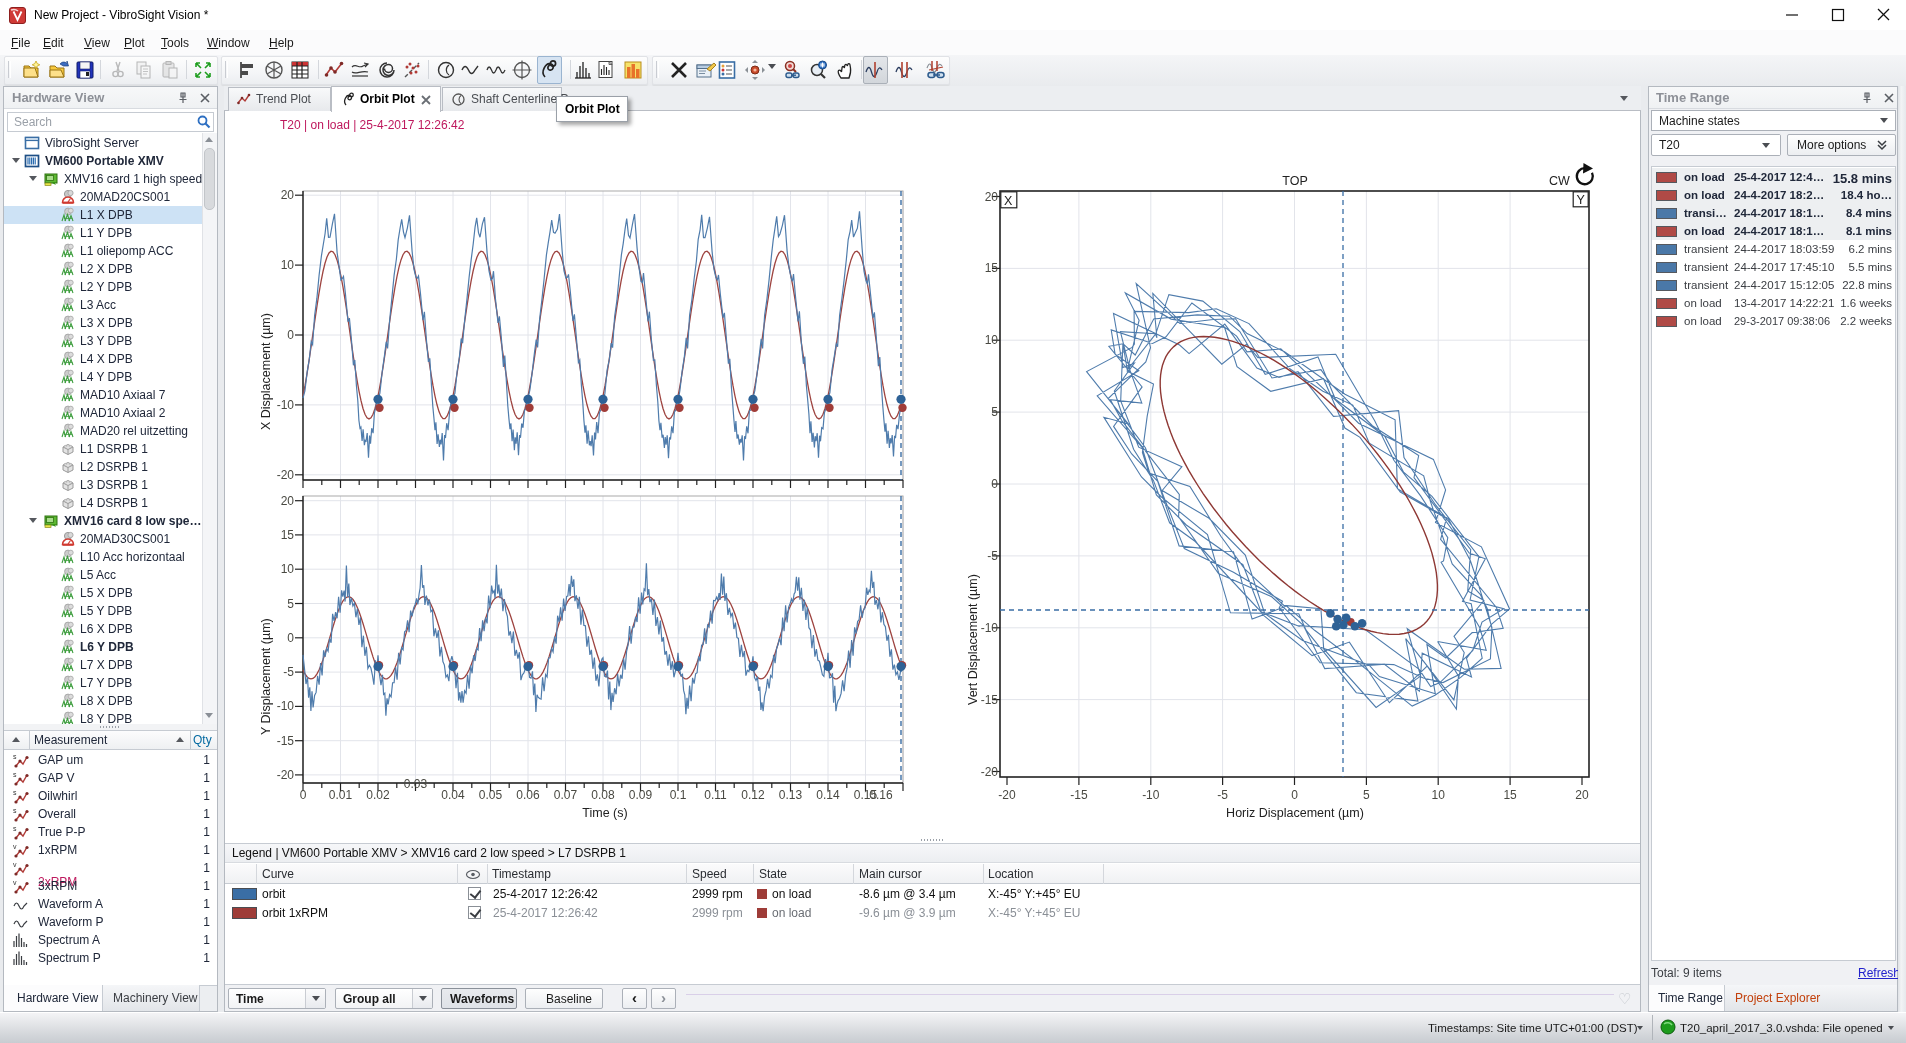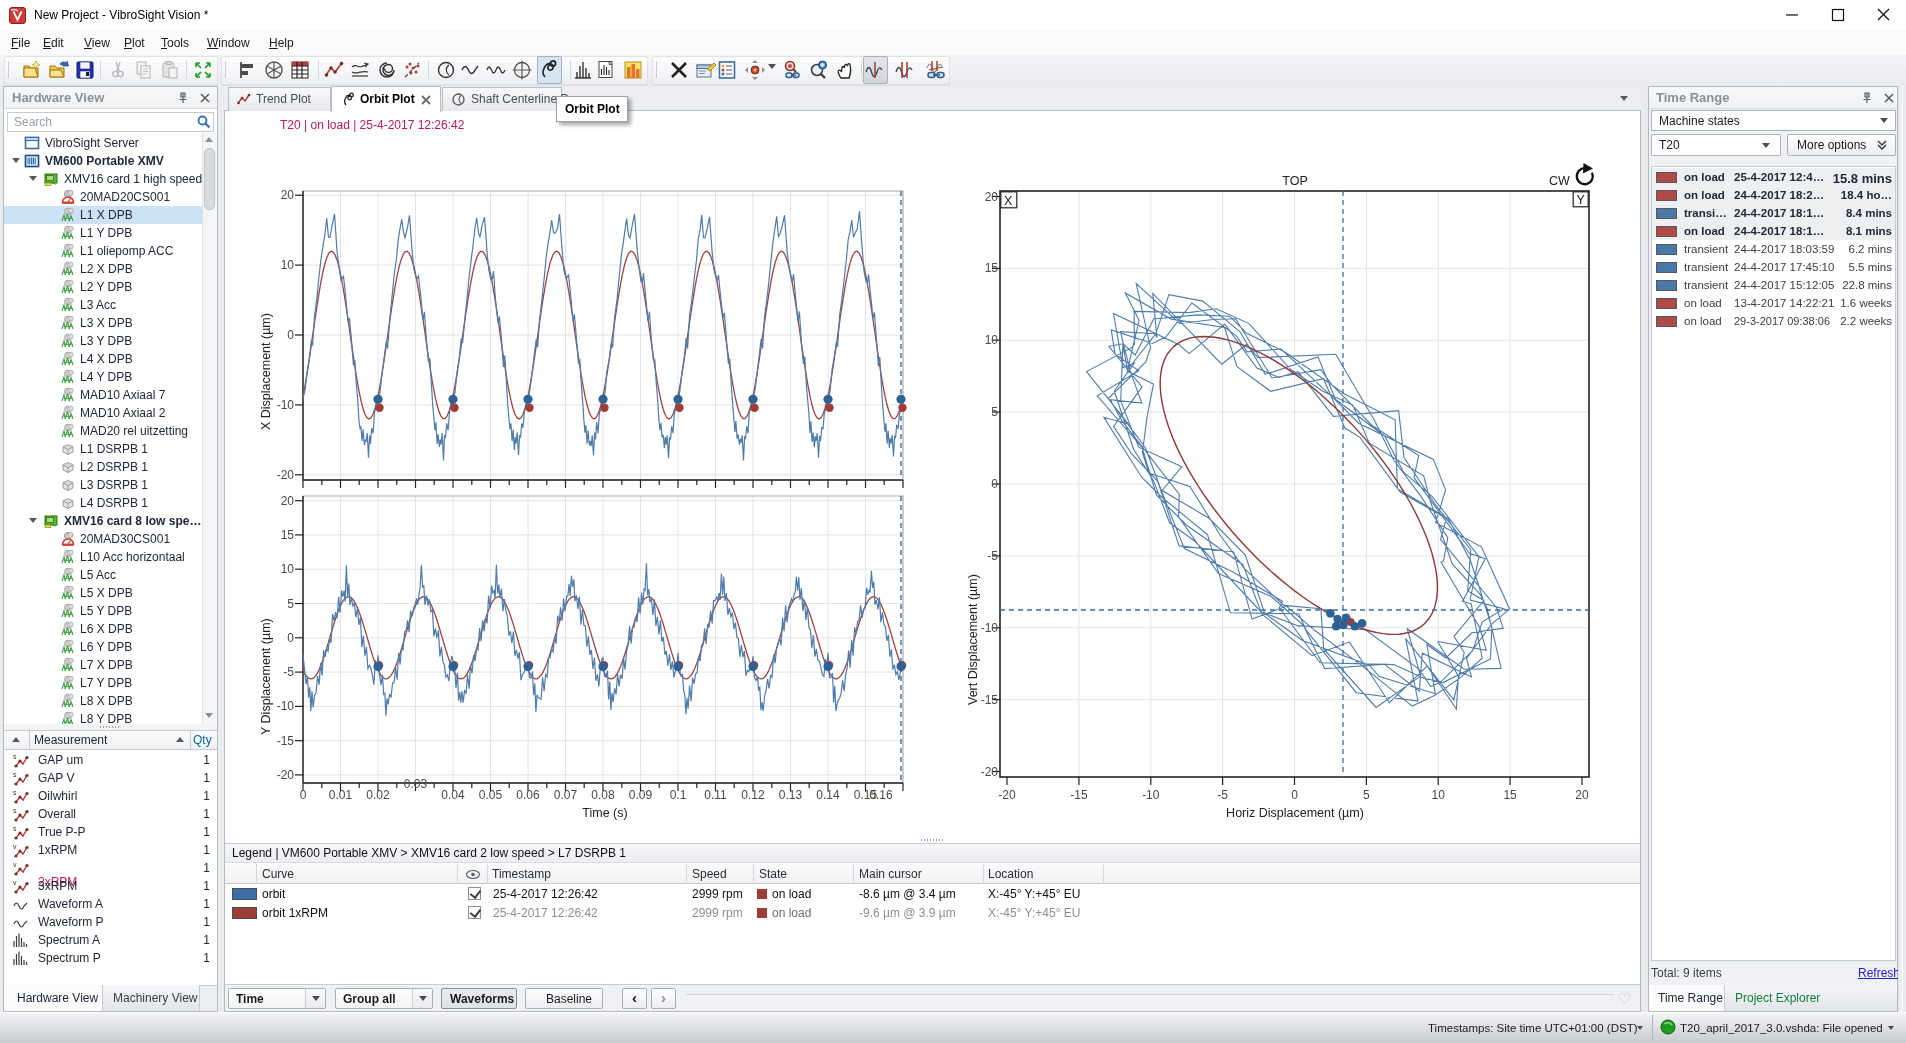--- a/index.html
+++ b/index.html
@@ -534,21 +534,21 @@
     <div style="position:absolute;left:56px;top:506.0px;width:16px;height:16px;"><svg class="tic" width="16" height="16" viewBox="0 0 16 16">
         <circle cx="8" cy="4.5" r="3.4" fill="#cecece" stroke="#a8a8a8"></circle>
         <circle cx="10.8" cy="3.6" r="2.4" fill="#dcdcdc" stroke="#b2b2b2"></circle>
         <g stroke="#3f9e3f" stroke-width="1.1" fill="none">
           <path d="M2 14 L4 8 L5.5 14"></path>
           <path d="M5 14 L7.5 7.5 L9.5 14"></path>
           <path d="M9 14 L11 8.5 L13 14"></path>
           <path d="M4 11.5 h8.5" stroke-width="0.8"></path>
         </g>
       </svg></div>
-    <div style="position:absolute;left:76px;top:507.0px;font-weight:normal;color:#20283a;white-space:nowrap;text-align:right;">L6 Y DPB</div>
+    <div style="position:absolute;left:76px;top:507.0px;font-weight:bold;color:#20283a;white-space:nowrap;text-align:right;">L6 Y DPB</div>
     <div style="position:absolute;left:56px;top:524.0px;width:16px;height:16px;"><svg class="tic" width="16" height="16" viewBox="0 0 16 16">
         <circle cx="8" cy="4.5" r="3.4" fill="#cecece" stroke="#a8a8a8"></circle>
         <circle cx="10.8" cy="3.6" r="2.4" fill="#dcdcdc" stroke="#b2b2b2"></circle>
         <g stroke="#3f9e3f" stroke-width="1.1" fill="none">
           <path d="M2 14 L4 8 L5.5 14"></path>
           <path d="M5 14 L7.5 7.5 L9.5 14"></path>
           <path d="M9 14 L11 8.5 L13 14"></path>
           <path d="M4 11.5 h8.5" stroke-width="0.8"></path>
         </g>
       </svg></div>
@@ -1155,21 +1155,21 @@
 <div class="abs" style="left:1684px;top:315px;font-size:11.5px;font-weight:normal;color:#3a3d42;">on load</div>
 <div class="abs" style="left:1734px;top:315px;font-size:11px;font-weight:normal;color:#3a3d42;">29-3-2017 09:38:06</div>
 <div class="abs" style="left:1824px;top:315px;width:68px;text-align:right;font-size:11.5px;font-weight:normal;color:#3a3d42;">2.2 weeks</div>
 <div class="abs" style="left:1651px;top:966px;color:#3a3d42;">Total: 9 items</div>
 <div class="abs" style="left:1858px;top:966px;color:#2222cc;text-decoration:underline;">Refresh</div>
 
 <div class="abs" style="left:1649px;top:985px;width:248px;height:26px;background:#eceef1;border-top:1px solid #c6cbd2;"></div>
 <div class="abs" style="left:1649px;top:985px;width:76px;height:26px;background:#fcfcfd;border-right:1px solid #c6cbd2;"></div>
 <div class="abs" style="left:1658px;top:991px;color:#20283a;">Time Range</div>
 <div class="abs" style="left:1725px;top:985px;width:172px;height:26px;background:linear-gradient(#f5f6f8,#e2e5e9);"></div>
-<div class="abs" style="left:1735px;top:991px;color:#15803d;">Project Explorer</div>
+<div class="abs" style="left:1735px;top:991px;color:#c2410c;">Project Explorer</div>
 
 <div class="abs" style="left:1898px;top:86px;width:8px;height:926px;background:linear-gradient(90deg,#dfe2e6,#f2f3f5 40%,#e6e8ec);"></div>
 
 <div class="abs" style="left:0;top:1012px;width:1906px;height:31px;background:linear-gradient(#f4f4f6,#d4d7db 70%,#c8ccd1);border-top:1px solid #fff;"></div>
 <div class="abs" style="left:1428px;top:1022px;color:#1a1a1a;font-size:11.5px;">Timestamps: Site time UTC+01:00 (DST)</div>
 <div class="carr" style="left:1637px;top:1026px;border-top-width:4px;border-left-width:3.5px;border-right-width:3.5px;"></div>
 <div class="abs" style="left:1652px;top:1015px;width:1px;height:25px;background:#b0b4ba;"></div>
 <svg class="abs" style="left:1660px;top:1019px;" width="16" height="16" viewBox="0 0 16 16">
   <circle cx="8" cy="8" r="7" fill="#1d9b1d" stroke="#0c5c0c"></circle>
   <path d="M4 5 a5.5 5.5 0 0 1 8 1" stroke="#7ed87e" stroke-width="1.6" fill="none"></path>

